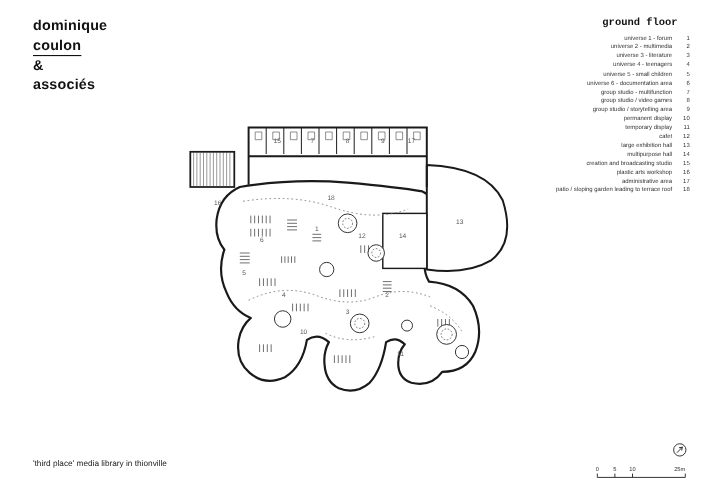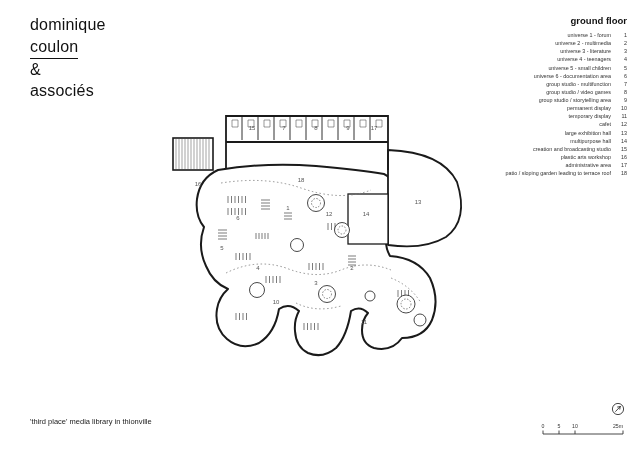--- a/index.html
+++ b/index.html
@@ -1,23 +1,23 @@
 <!DOCTYPE html>
 <html><head>
 <meta charset="utf-8">
 <style>
   html,body{margin:0;padding:0;}
   body{width:640px;height:452px;background:#ffffff;position:relative;overflow:hidden;
        font-family:"Liberation Sans",sans-serif;color:#111;}
   .sheet{position:absolute;inset:0;}
   
-  .logo{position:absolute;left:30px;top:14px;font-weight:normal;font-size:16px;line-height:1.35;letter-spacing:.2px;}
+  .logo{position:absolute;left:30px;top:14px;font-weight:bold;font-size:13px;line-height:1.35;letter-spacing:.2px;}
   .logo .u{display:inline-block;border-bottom:1.5px solid #111;padding-bottom:.5px;text-align:right;}
   
-  .title{position:absolute;top:15px;right:13px;font-weight:bold;font-size:9.5px;}
+  .title{position:absolute;top:15px;right:24px;font-weight:bold;font-size:9.5px;font-family:Liberation Mono, monospace;}
   .legend{position:absolute;top:33px;right:13px;display:flex;flex-direction:column;gap:2.2px;align-items:flex-end;}
   .legend-row{display:flex;gap:7px;font-size:5.4px;line-height:1.1;color:#333;}
   .legend-row .num{min-width:9px;text-align:right;}
   
   .plan{position:absolute;left:166px;top:108px;}
   .plan text{font-family:"Liberation Sans",sans-serif;}
   
   .caption{position:absolute;left:30px;bottom:26px;font-size:7.5px;color:#222;text-align:center;}
   
   .north{position:absolute;right:15px;bottom:36px;}

